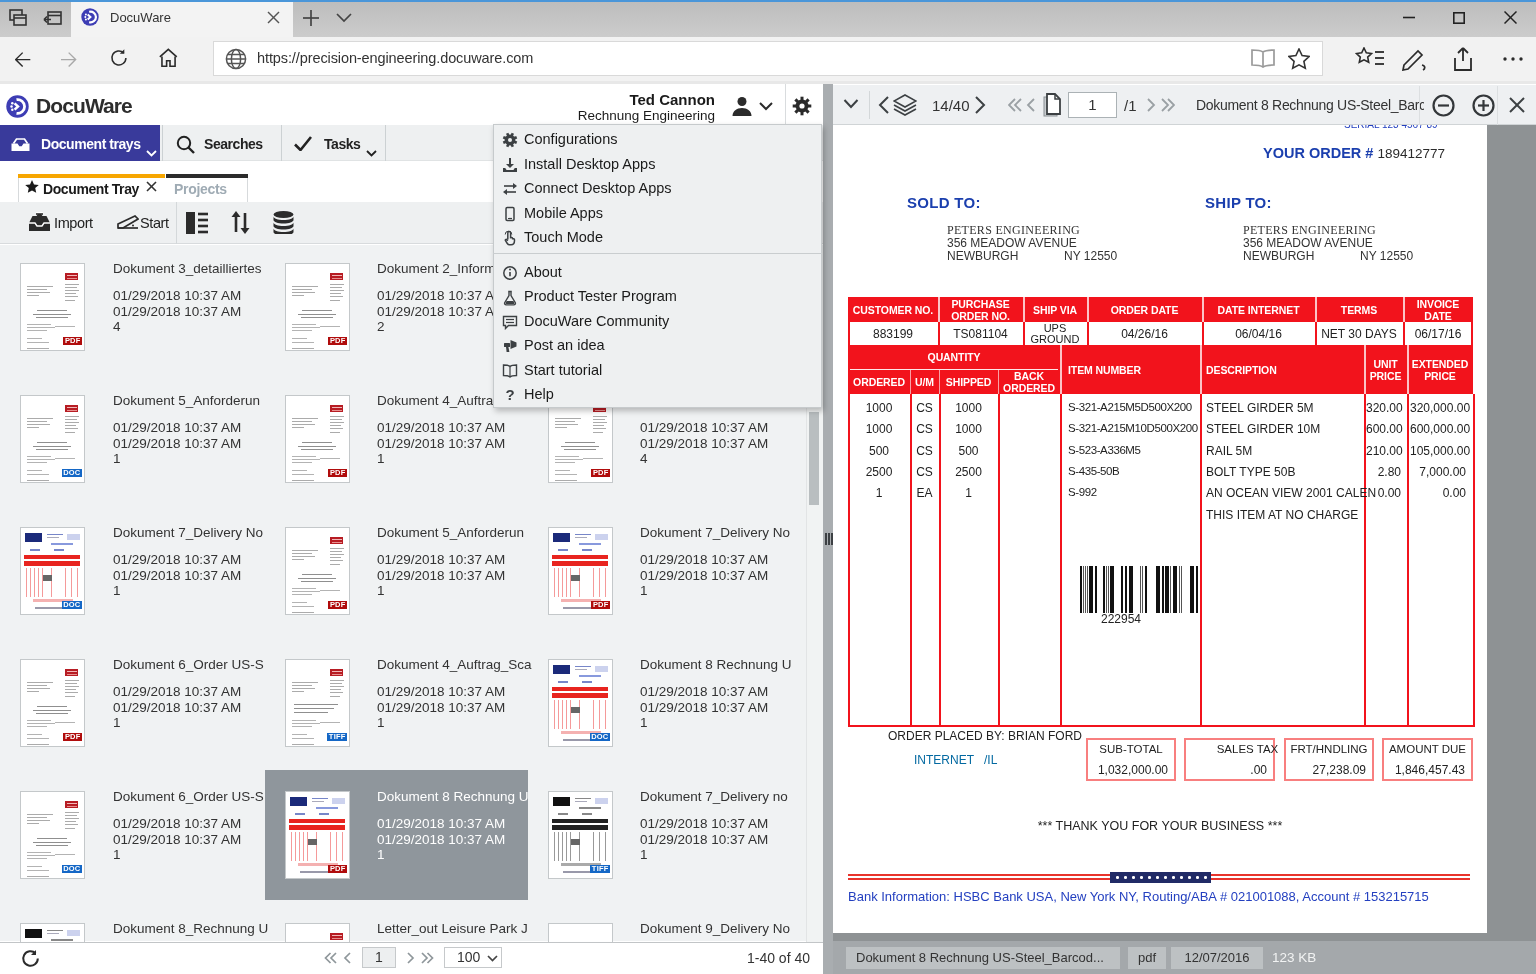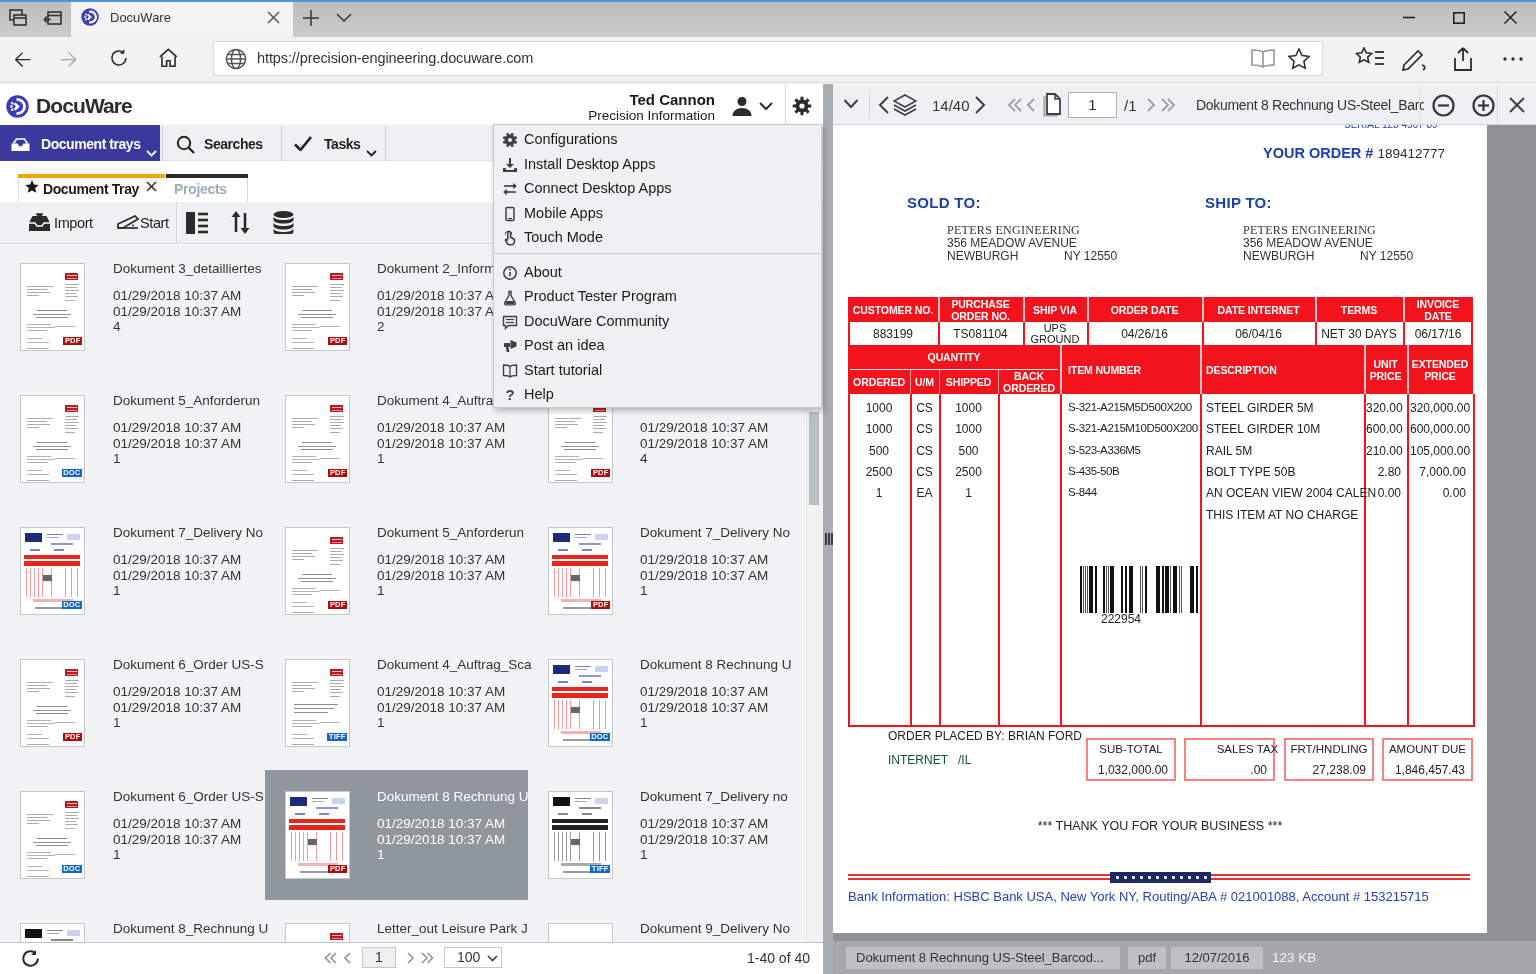--- a/index.html
+++ b/index.html
@@ -68,21 +68,21 @@
 <div class="abs" id="tabtitle">DocuWare</div>
 <div class="abs" id="addrrow"></div>
 <div class="abs" id="addrfield"></div>
 <div class="abs" id="urltext">https://precision-engineering.docuware.com</div>
 <div class="abs" id="appedge"></div>
 
 <div class="abs" id="header"></div>
 <div class="abs" style="left:785px;top:84px;width:1px;height:41px;background:#d9dcde;"></div>
 <div class="abs" id="dwname">DocuWare</div>
 <div class="abs" id="username">Ted Cannon</div>
-<div class="abs" id="usercompany">Precision Information</div>
+<div class="abs" id="usercompany">Rechnung Engineering</div>
 
 <div class="abs" id="navbar"></div>
 <div class="abs" id="navtab1"></div>
 <div class="abs navlabel" style="left:41px; top:136px; color:#fff;">Document trays</div>
 <div class="abs navlabel" style="left:204px; top:136px; color:#222;">Searches</div>
 <div class="abs navlabel" style="left:324px; top:136px; color:#222;">Tasks</div>
 <div class="abs navsep" style="left:162px;"></div>
 <div class="abs navsep" style="left:281px;"></div>
 <div class="abs navsep" style="left:385px;"></div>
 
@@ -690,22 +690,22 @@
 <div class="cell" style="left:848px;top:465px;width:62px;text-align:center;">2500</div>
 <div class="cell" style="left:910px;top:465px;width:29px;text-align:center;">CS</div>
 <div class="cell" style="left:939px;top:465px;width:59px;text-align:center;">2500</div>
 <div class="cell" style="left:1068px;top:465px;font-size:11.5px;letter-spacing:-0.4px;">S-435-50B</div>
 <div class="cell" style="left:1206px;top:465px;">BOLT TYPE 50B</div>
 <div class="cell" style="left:1366px;top:465px;width:35px;text-align:right;">2.80</div>
 <div class="cell" style="left:1410px;top:465px;width:56px;text-align:right;">7,000.00</div>
 <div class="cell" style="left:848px;top:486px;width:62px;text-align:center;">1</div>
 <div class="cell" style="left:910px;top:486px;width:29px;text-align:center;">EA</div>
 <div class="cell" style="left:939px;top:486px;width:59px;text-align:center;">1</div>
-<div class="cell" style="left:1068px;top:486px;font-size:11.5px;letter-spacing:-0.4px;">S-844</div>
-<div class="cell" style="left:1206px;top:486px;">AN OCEAN VIEW 2004 CALEN</div>
+<div class="cell" style="left:1068px;top:486px;font-size:11.5px;letter-spacing:-0.4px;">S-992</div>
+<div class="cell" style="left:1206px;top:486px;">AN OCEAN VIEW 2001 CALEN</div>
 <div class="cell" style="left:1366px;top:486px;width:35px;text-align:right;">0.00</div>
 <div class="cell" style="left:1410px;top:486px;width:56px;text-align:right;">0.00</div>
 <div class="cell" style="left:1206px;top:508px;">THIS ITEM AT NO CHARGE</div>
 <i class="abs" style="left:1080px;top:566px;width:2px;height:47px;background:#111"></i>
 <i class="abs" style="left:1083px;top:566px;width:1px;height:47px;background:#555"></i>
 <i class="abs" style="left:1085px;top:566px;width:1px;height:47px;background:#555"></i>
 <i class="abs" style="left:1087px;top:566px;width:1px;height:47px;background:#555"></i>
 <i class="abs" style="left:1089px;top:566px;width:4px;height:47px;background:#111"></i>
 <i class="abs" style="left:1095px;top:566px;width:2px;height:47px;background:#111"></i>
 <i class="abs" style="left:1103px;top:566px;width:2px;height:47px;background:#111"></i>
@@ -722,21 +722,21 @@
 <i class="abs" style="left:1162px;top:566px;width:2px;height:47px;background:#111"></i>
 <i class="abs" style="left:1165px;top:566px;width:4px;height:47px;background:#111"></i>
 <i class="abs" style="left:1170px;top:566px;width:1px;height:47px;background:#555"></i>
 <i class="abs" style="left:1173px;top:566px;width:4px;height:47px;background:#111"></i>
 <i class="abs" style="left:1179px;top:566px;width:1px;height:47px;background:#555"></i>
 <i class="abs" style="left:1181px;top:566px;width:1px;height:47px;background:#555"></i>
 <i class="abs" style="left:1190px;top:566px;width:4px;height:47px;background:#111"></i>
 <i class="abs" style="left:1196px;top:566px;width:2px;height:47px;background:#111"></i>
 <div class="abs" style="left:1080px;top:612px;width:82px;text-align:center;font-size:12px;color:#222;">222954</div>
 <div class="abs" style="left:888px;top:729px;font-size:12px;color:#222;">ORDER PLACED BY: BRIAN FORD</div>
-<div class="abs" style="left:888px;top:753px;font-size:12px;color:#14532d;">INTERNET&nbsp;&nbsp;&nbsp;/IL</div>
+<div class="abs" style="left:914px;top:753px;font-size:12px;color:#0369a1;">INTERNET&nbsp;&nbsp;&nbsp;/IL</div>
 <div class="abs" style="left:1086px;top:738px;width:90px;height:43px;border:2px solid #f87f7f;"></div>
 <div class="abs" style="left:1086px;top:743px;width:90px;text-align:center;font-size:11.5px;color:#222;">SUB-TOTAL</div>
 <div class="abs" style="left:1086px;top:763px;width:82px;text-align:right;font-size:12px;color:#222;">1,032,000.00</div>
 <div class="abs" style="left:1184px;top:738px;width:91px;height:43px;border:2px solid #f87f7f;"></div>
 <div class="abs" style="left:1202px;top:743px;width:91px;text-align:center;font-size:11.5px;color:#222;">SALES TAX</div>
 <div class="abs" style="left:1184px;top:763px;width:83px;text-align:right;font-size:12px;color:#222;">.00</div>
 <div class="abs" style="left:1284px;top:738px;width:90px;height:43px;border:2px solid #f87f7f;"></div>
 <div class="abs" style="left:1284px;top:743px;width:90px;text-align:center;font-size:11.5px;color:#222;">FRT/HNDLING</div>
 <div class="abs" style="left:1284px;top:763px;width:82px;text-align:right;font-size:12px;color:#222;">27,238.09</div>
 <div class="abs" style="left:1382px;top:738px;width:91px;height:43px;border:2px solid #f87f7f;"></div>

